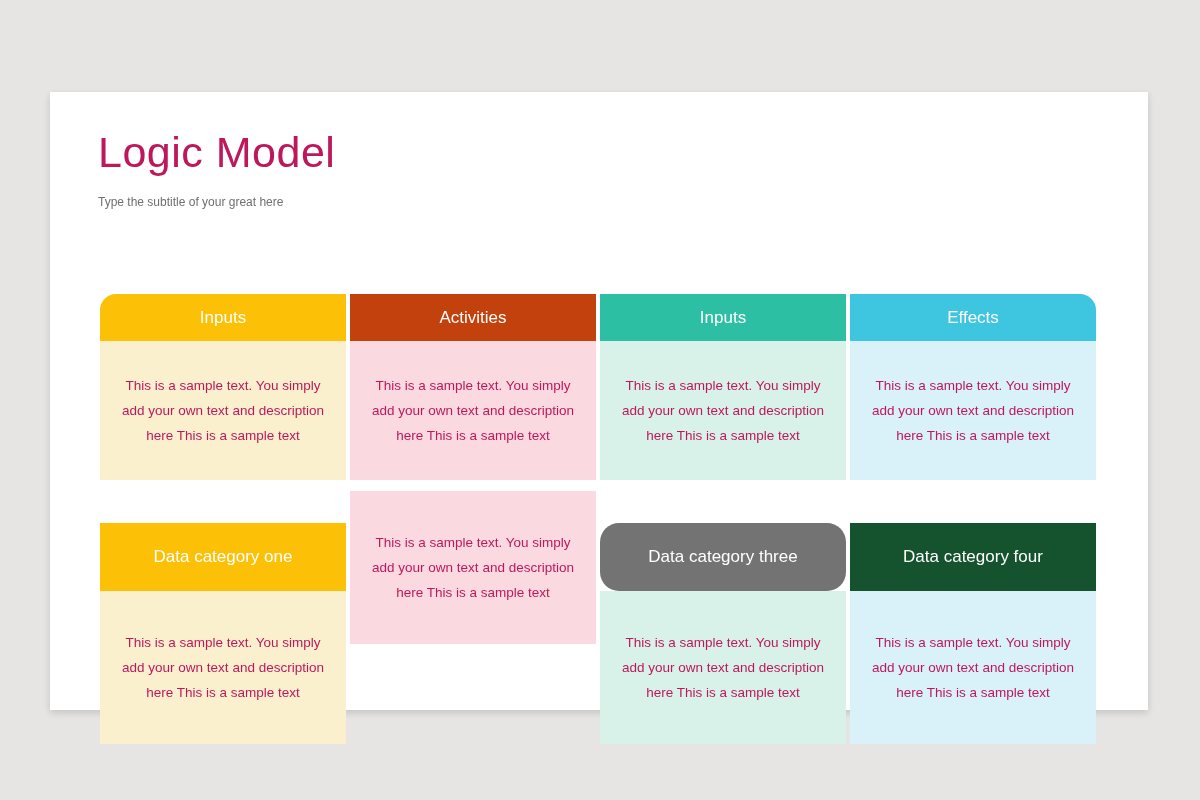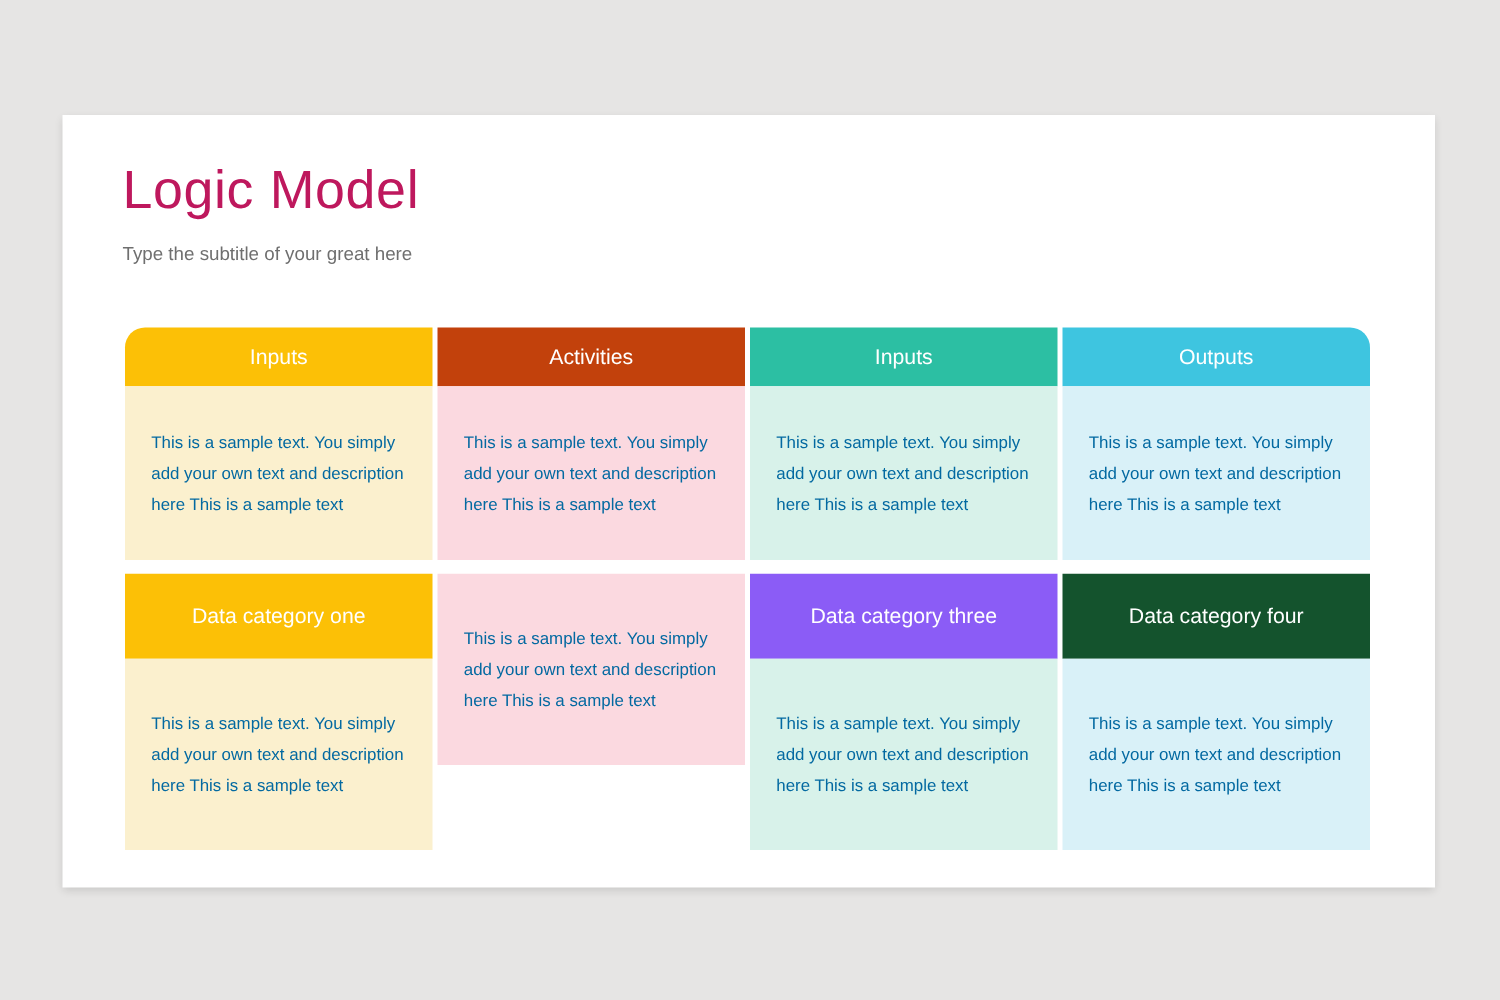--- a/index.html
+++ b/index.html
@@ -23,21 +23,21 @@
   }
   .slide-title {
     font-size: 43px;
     font-weight: 400;
     color: #be185d;
     letter-spacing: 0.5px;
     line-height: 1.15;
   }
   .slide-subtitle {
     margin-top: 18px;
-    font-size: 15px;
+    font-size: 12px;
     font-weight: 400;
     color: #6f6f6f;
   }
   .grid {
     position: absolute;
     left: 50px; top: 170px;
     width: 996px;
   }
   .grid-row {
     display: grid;
@@ -46,31 +46,33 @@
   }
   .grid-row + .grid-row { margin-top: 11px; }
   .card { display: flex; flex-direction: column; }
   .card-header {
     display: flex;
     align-items: center;
     justify-content: center;
     color: #ffffff;
     font-size: 17px;
     font-weight: 400;
+    margin-top: 32px;
   }
   .row-1 .card-header { height: 47px; }
   .row-2 .card-header { height: 68px; }
   .row-1 .card:first-child .card-header { border-top-left-radius: 16px; }
   .row-1 .card:last-child  .card-header { border-top-right-radius: 16px; }
   .card-body {
     display: flex;
     align-items: center;
     justify-content: center;
+    text-align: center;
     padding: 0 21px;
-    color: #0369a1;
+    color: #be185d;
     font-size: 13.5px;
     line-height: 25px;
   }
   .row-1 .card-body { height: 139px; }
   .row-2 .card-body { height: 153px; }
 </style>
 </head>
 <body>
 
 <div class="slide">
@@ -89,35 +91,35 @@
       </div>
       <div class="card">
         <div class="card-header" style="background-color: #c2410c;">Activities</div>
         <div class="card-body" style="background-color: rgb(251, 217, 224);">This is a sample text. You simply add your own text and description here This is a sample text</div>
       </div>
       <div class="card">
         <div class="card-header" style="background-color: rgb(44, 191, 163);">Inputs</div>
         <div class="card-body" style="background-color: rgb(216, 242, 234);">This is a sample text. You simply add your own text and description here This is a sample text</div>
       </div>
       <div class="card">
-        <div class="card-header" style="background-color: rgb(62, 197, 224);">Outputs</div>
+        <div class="card-header" style="background-color: rgb(62, 197, 224);">Effects</div>
         <div class="card-body" style="background-color: rgb(217, 241, 248);">This is a sample text. You simply add your own text and description here This is a sample text</div>
       </div>
     </div>
 
     <div class="grid-row row-2">
       <div class="card">
         <div class="card-header" style="background-color: rgb(252, 192, 6);">Data category one</div>
         <div class="card-body" style="background-color: rgb(251, 240, 206);">This is a sample text. You simply add your own text and description here This is a sample text</div>
       </div>
       <div class="card">
         <div class="card-body" style="background-color: rgb(251, 217, 224);">This is a sample text. You simply add your own text and description here This is a sample text</div>
       </div>
       <div class="card">
-        <div class="card-header" style="background-color: #8b5cf6;">Data category three</div>
+        <div class="card-header" style="background-color: #737373; border-radius: 19px;">Data category three</div>
         <div class="card-body" style="background-color: rgb(216, 242, 234);">This is a sample text. You simply add your own text and description here This is a sample text</div>
       </div>
       <div class="card">
         <div class="card-header" style="background-color: #14532d;">Data category four</div>
         <div class="card-body" style="background-color: rgb(217, 241, 248);">This is a sample text. You simply add your own text and description here This is a sample text</div>
       </div>
     </div>
 
   </div>
 </div>

